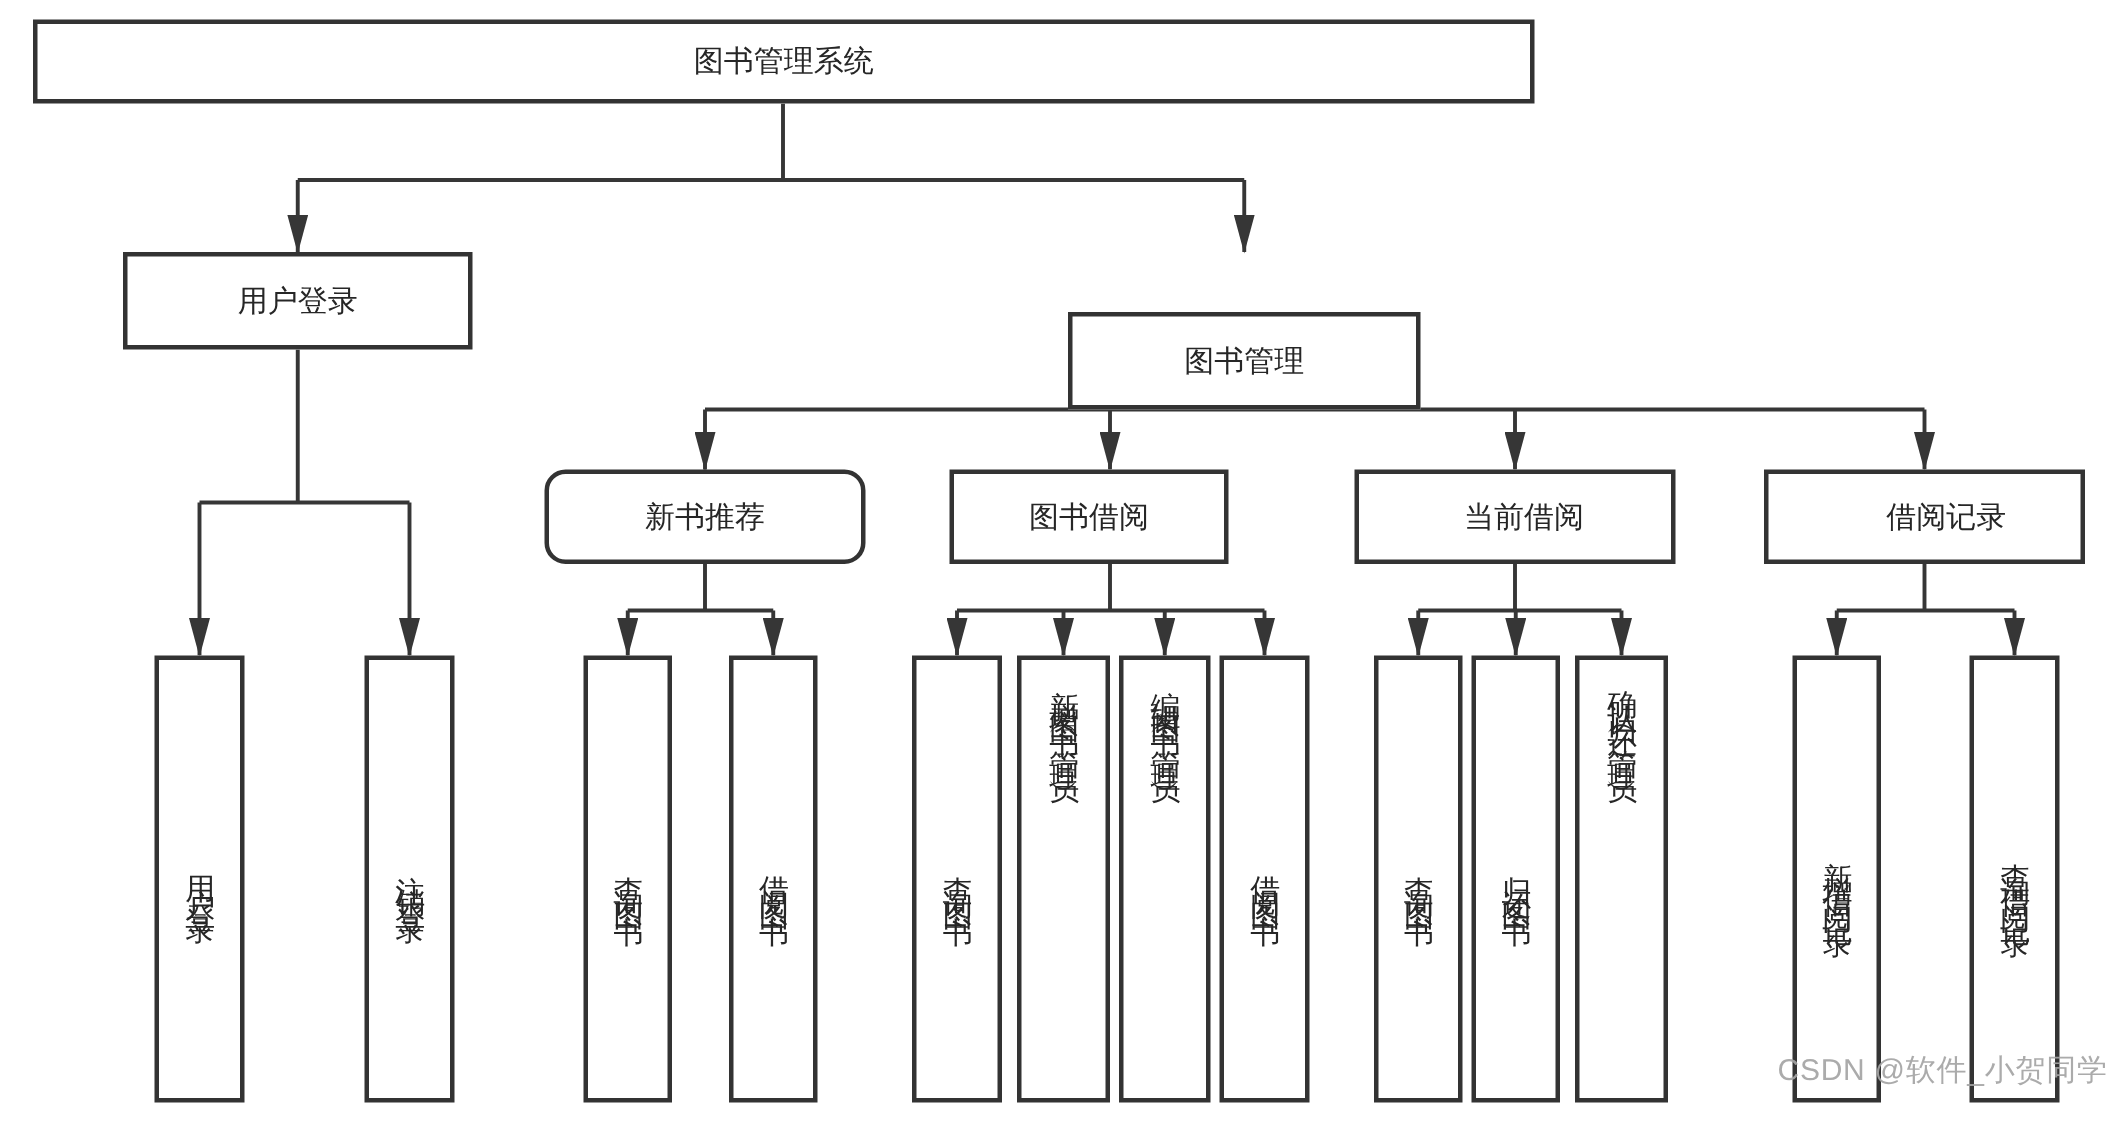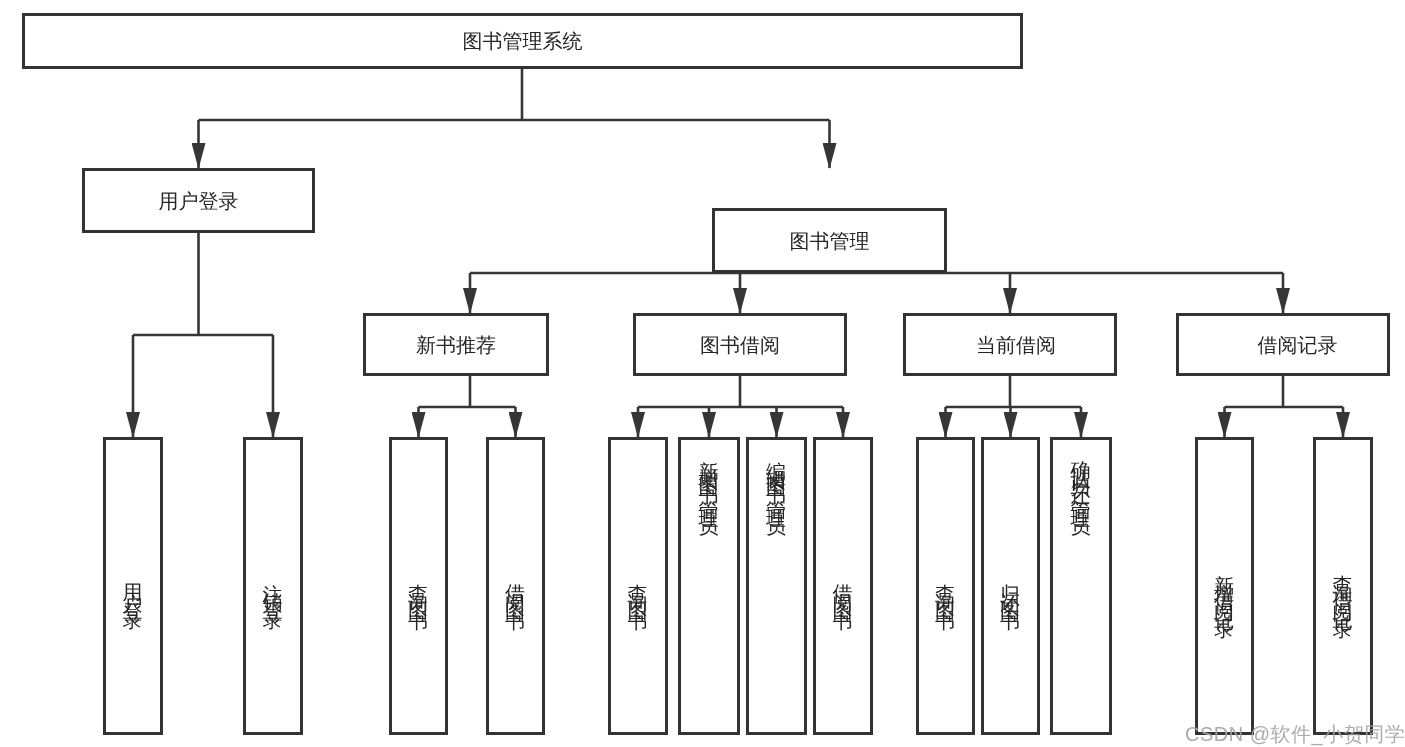--- a/index.html
+++ b/index.html
@@ -16,39 +16,39 @@
     font-size:20px;line-height:1;z-index:2;white-space:nowrap;
   }
   .node.v{
     writing-mode:vertical-rl;text-orientation:mixed;letter-spacing:9px;
   }
   .node.v.long{justify-content:flex-start;padding-top:5px;letter-spacing:8px;}
   
   #n-root   {left:22px;  top:13px;  width:1001px;height:56px;}
   #n-login  {left:82px;  top:168px; width:233px; height:65px;}
   #n-mgmt   {left:712px; top:168px; width:235px; height:65px;margin-top:40px;}
-  #n-newrec {left:363px; top:313px; width:186px; height:63px;}
-  #n-borrow {left:633px; top:313px; width:214px; height:63px;}
+  #n-newrec {left:363px; top:313px; width:214px; height:63px;border-radius:14px;}
+  #n-borrow {left:633px; top:313px; width:186px; height:63px;}
   #n-current{left:903px; top:313px; width:214px; height:63px;padding-left:12px;}
   #n-records{left:1176px;top:313px; width:214px; height:63px;padding-left:29px;}
   #l-1 {left:103px; top:437px;width:60px;height:298px;}
   #l-2 {left:243px; top:437px;width:60px;height:298px;}
   #l-3 {left:389px; top:437px;width:59px;height:298px;}
   #l-4 {left:486px; top:437px;width:59px;height:298px;}
   #l-5 {left:608px; top:437px;width:60px;height:298px;}
   #l-6 {left:678px; top:437px;width:62px;height:298px;}
   #l-7 {left:746px; top:437px;width:61px;height:298px;}
   #l-8 {left:813px; top:437px;width:60px;height:298px;}
   #l-9 {left:916px; top:437px;width:59px;height:298px;}
   #l-10{left:981px; top:437px;width:59px;height:298px;}
   #l-11{left:1050px;top:437px;width:62px;height:298px;}
   #l-12{left:1195px;top:437px;width:59px;height:298px;}
   #l-13{left:1313px;top:437px;width:60px;height:298px;}
   .watermark{
-    position:absolute;left:1185px;top:721px;z-index:3;
+    position:absolute;left:1185px;top:700px;z-index:3;
     font-size:20px;color:rgba(164,164,164,0.92);letter-spacing:0.5px;white-space:nowrap;
   }
 </style>
 </head>
 <body>
 
 <div class="stage">
 
   <svg class="connectors" viewBox="0 0 1405 747" xmlns="http://www.w3.org/2000/svg">
     <defs>

